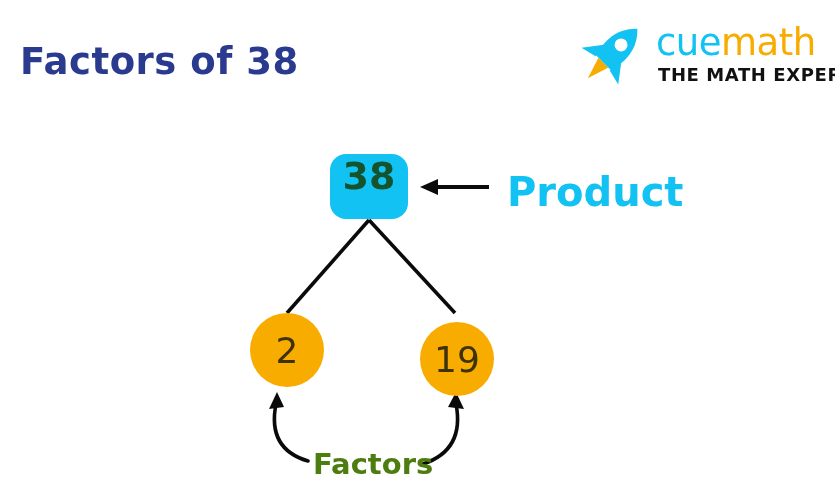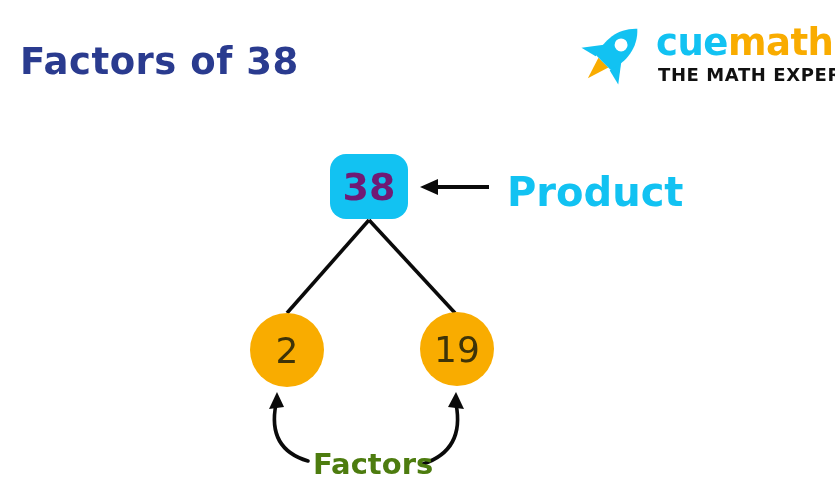--- a/index.html
+++ b/index.html
@@ -7,39 +7,39 @@
     position:relative;width:835px;height:493px;background:#ffffff;overflow:hidden;
     font-family:"DejaVu Sans","Liberation Sans",sans-serif;
   }
   .title{
     position:absolute;left:20px;top:40px;
     font-size:37px;font-weight:bold;color:#2a3b8f;letter-spacing:0.5px;
   }
   
   .logo{position:absolute;left:568px;top:4px;width:262px;height:92px;}
   .rocket{position:absolute;left:0;top:0;width:92px;height:92px;}
-  .brand{position:absolute;left:88px;top:20px;font-size:37px;font-weight:bold;line-height:1;letter-spacing:-0.5px;}
+  .brand{position:absolute;left:88px;top:20px;font-size:37px;font-weight:normal;line-height:1;letter-spacing:-0.5px;}
   .brand .cue{color:#12c2f2;}
   .brand .math{color:#f9ac00;}
   .tagline{position:absolute;left:90px;top:60px;font-size:18px;font-weight:bold;color:#111111;letter-spacing:0.6px;white-space:nowrap;}
   
   .lines{position:absolute;left:0;top:0;width:835px;height:493px;pointer-events:none;}
   .product-node{
     position:absolute;left:330px;top:154px;width:78px;height:65px;
     background:#12c2f2;border-radius:16px;
-    display:flex;align-items:center;justify-content:center;
-    font-size:38px;font-weight:bold;color:#701a75;
+    display:flex;justify-content:center;
+    font-size:38px;font-weight:bold;color:#14532d;
   }
   .factor-node{
     position:absolute;width:74px;height:74px;border-radius:50%;
     background:#f9ac00;display:flex;align-items:center;justify-content:center;
     font-size:36px;font-weight:500;color:#3e3308;
   }
   .factor-node.left{left:250px;top:313px;}
-  .factor-node.right{left:420px;top:312px;align-items:center;}
+  .factor-node.right{left:420px;top:322px;align-items:center;}
   .product-label{position:absolute;left:507px;top:169px;font-size:40px;font-weight:bold;color:#12c2f2;}
   .factors-label{position:absolute;left:313px;top:447px;font-size:29px;font-weight:bold;color:#4d7c0f;}
 </style>
 </head>
 <body>
 
 <div class="page">
 
   <div class="title">Factors of 38</div>
 

